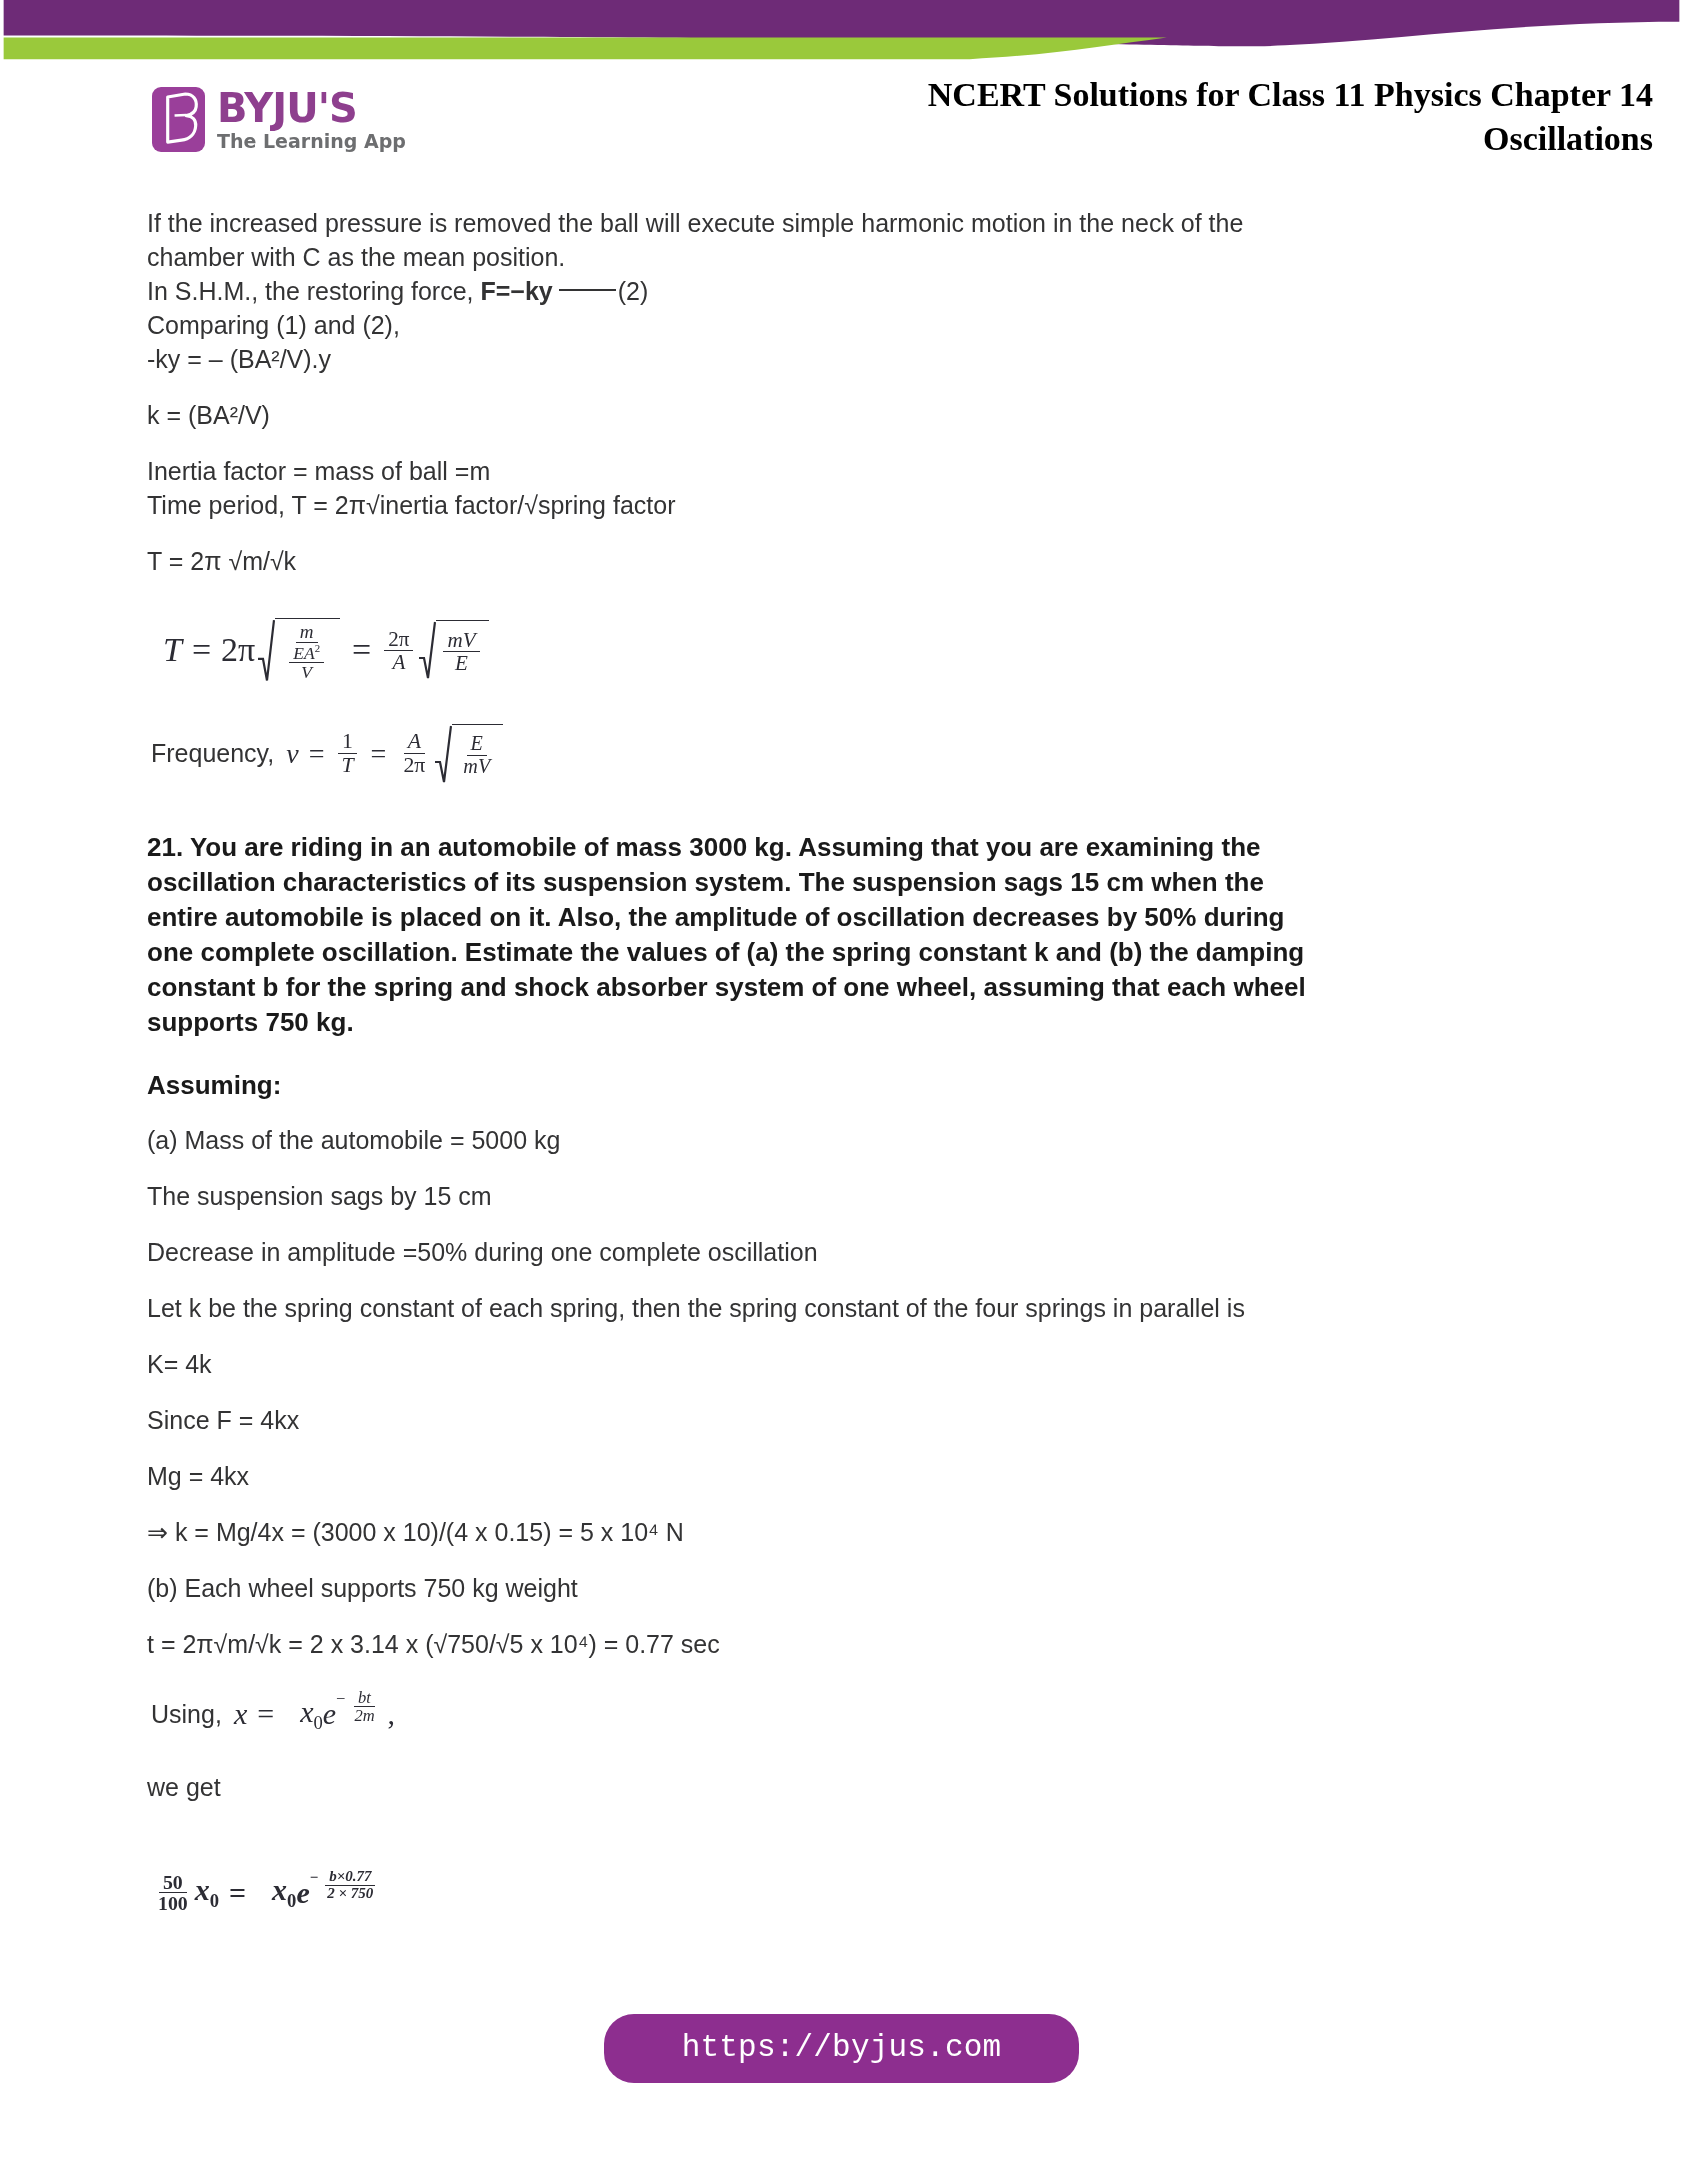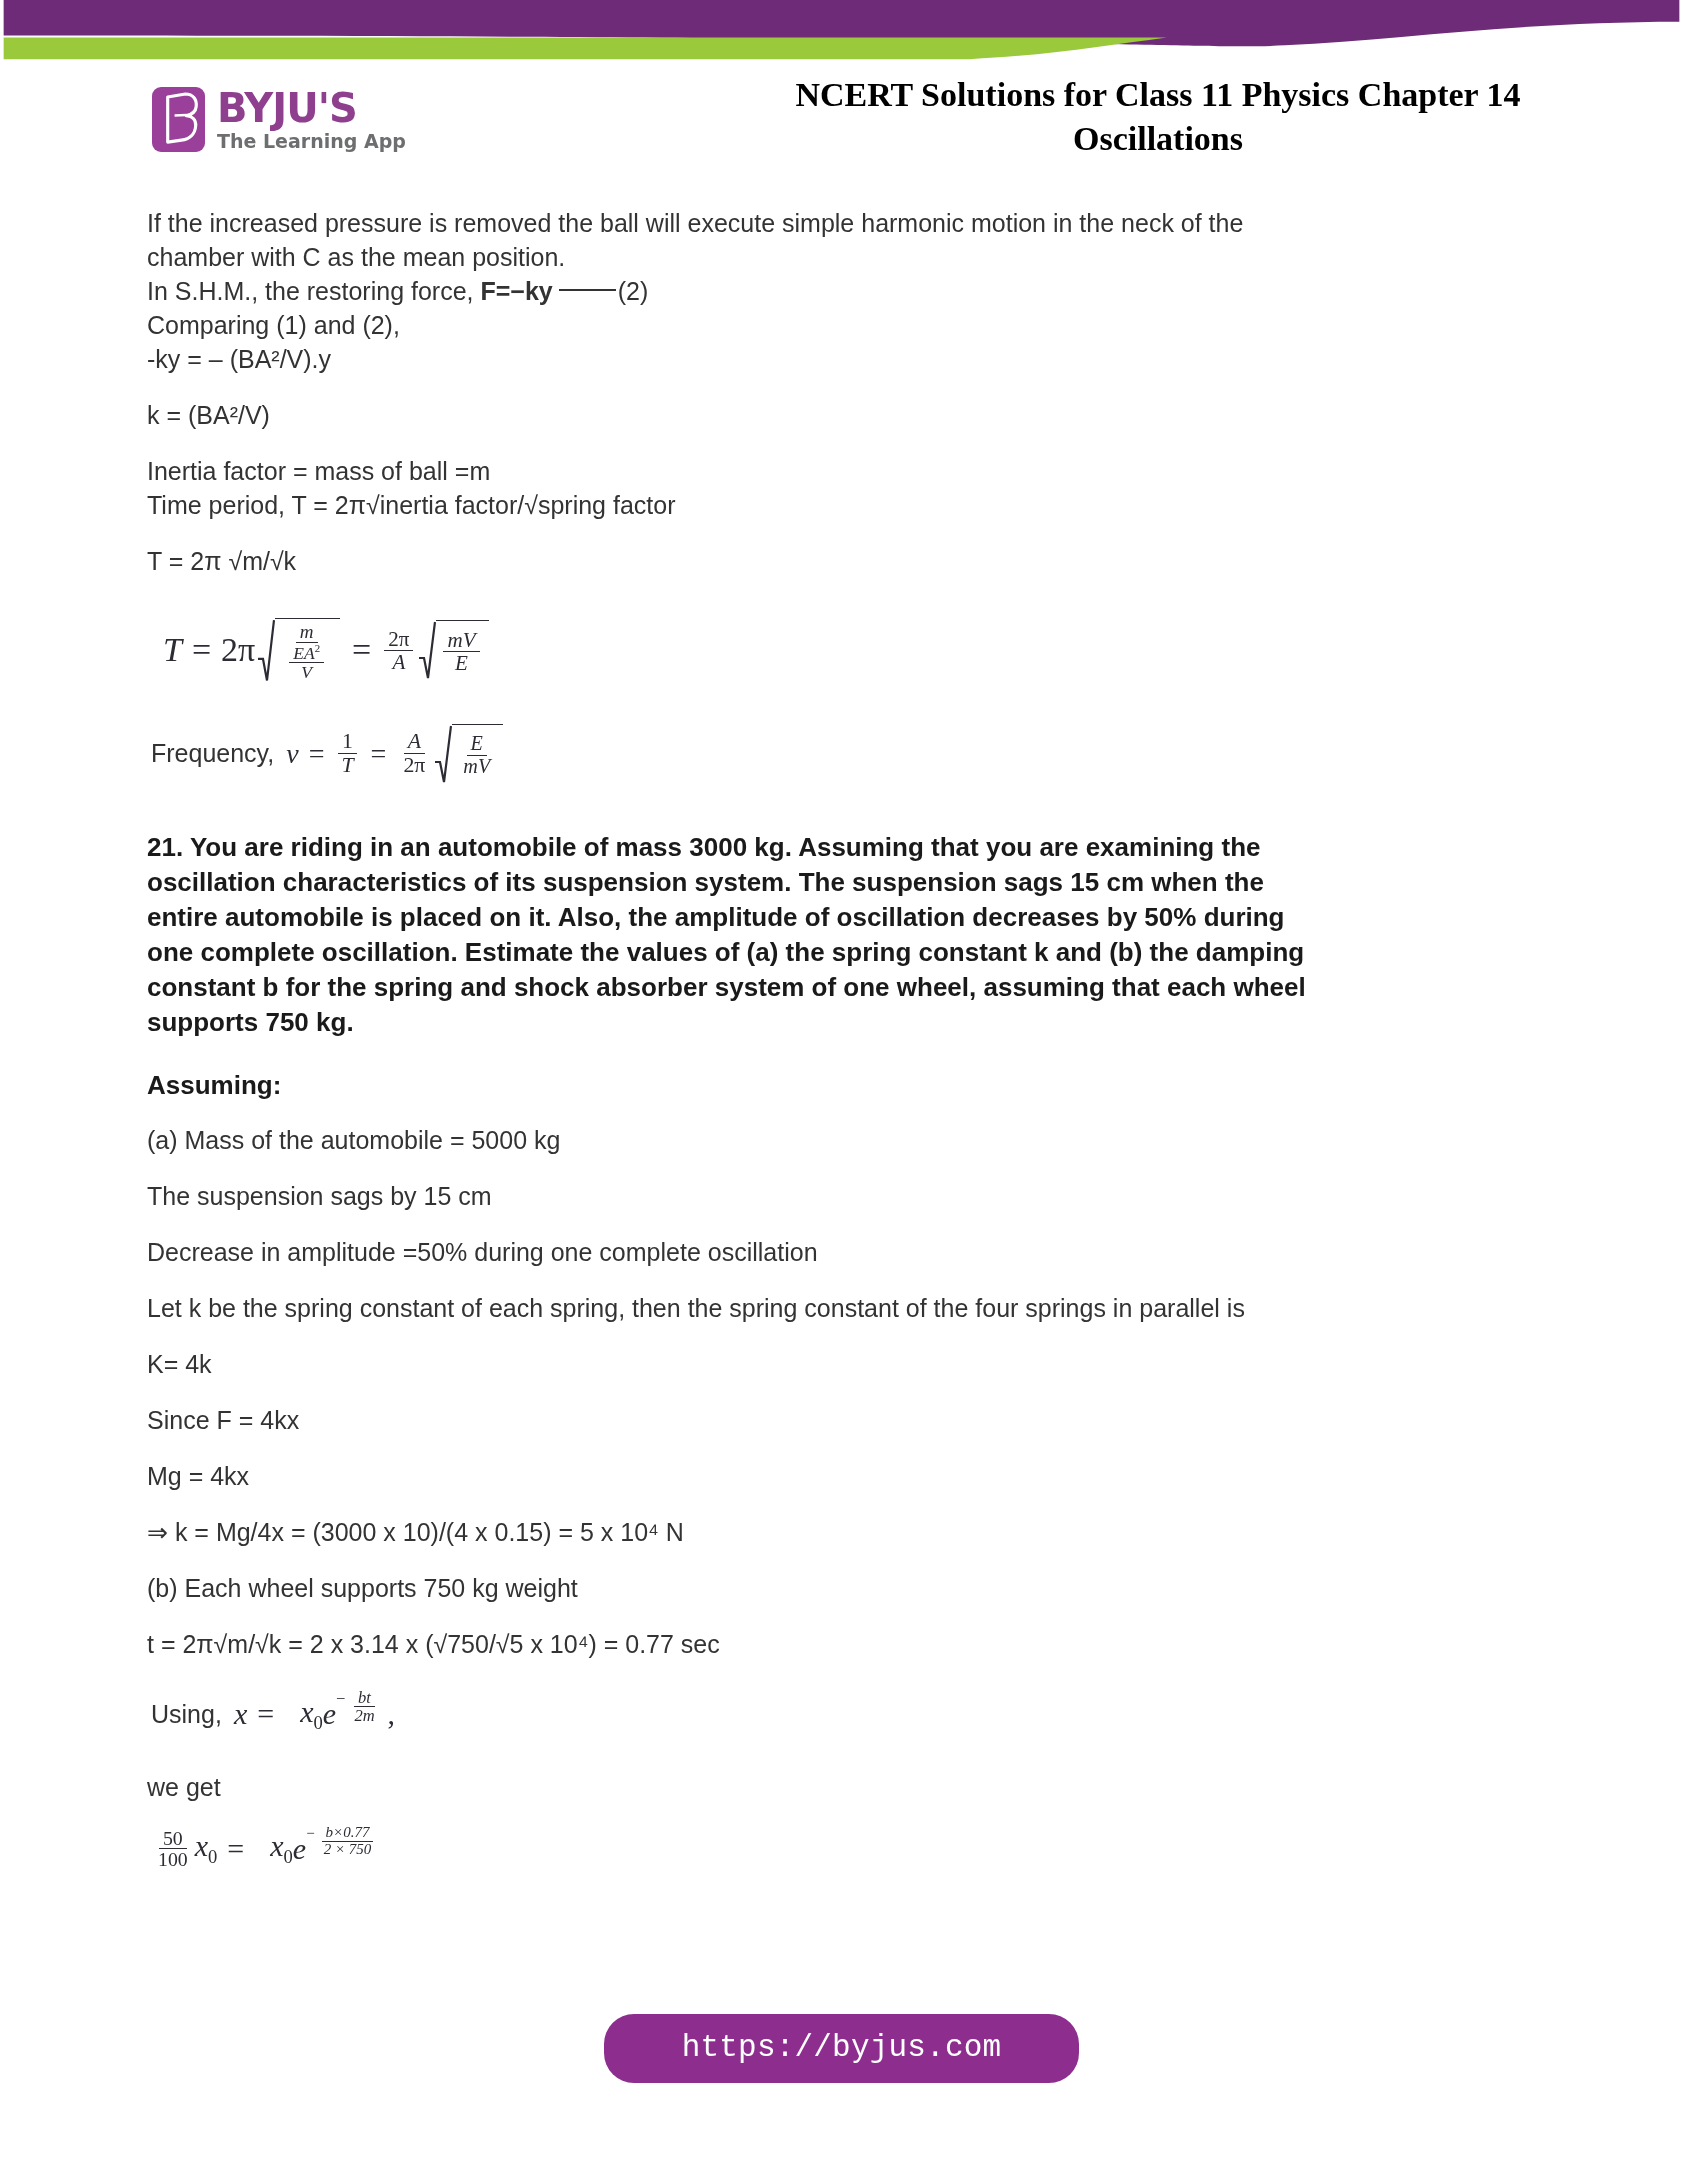--- a/index.html
+++ b/index.html
@@ -70,21 +70,21 @@
     color: #6d6e70;
     line-height: 22px;
     display: block;
     margin-top: 1px;
   }
   .doc-title {
     position: absolute;
     right: 30px;
     top: 12px;
     width: 990px;
-    text-align: center;
+    text-align: right;
     font-family: "Liberation Serif", serif;
     font-weight: bold;
     font-size: 34px;
     line-height: 44px;
     color: #000;
   }
   .doc-title .line { display: block; }
 
   
   .content {
@@ -158,21 +158,21 @@
     padding: 3px 6px 1px 4px;
     display: inline-flex;
     align-items: center;
   }
   sup.exp { font-size: 0.62em; vertical-align: super; font-style: normal; }
   sub.sb { font-size: 0.62em; vertical-align: sub; font-style: normal; }
 
   .math-row-1 { margin-top: 40px; margin-left: 16px; font-size: 34px; }
   .math-row-2 { margin-top: 41px; margin-left: 4px; font-size: 28px; }
   .math-row-3 { margin-top: 34px; margin-left: 4px; font-size: 30px; }
-  .math-row-4 { margin-top: 24px; margin-left: 4px; font-size: 30px; }
+  .math-row-4 { margin-top: 68px; margin-left: 4px; font-size: 30px; font-weight: bold; }
 
   .label-inline {
     font-family: "Liberation Sans", sans-serif;
     font-style: normal;
     color: #333334;
     font-size: 25px;
     margin-right: 12px;
   }
 
   

